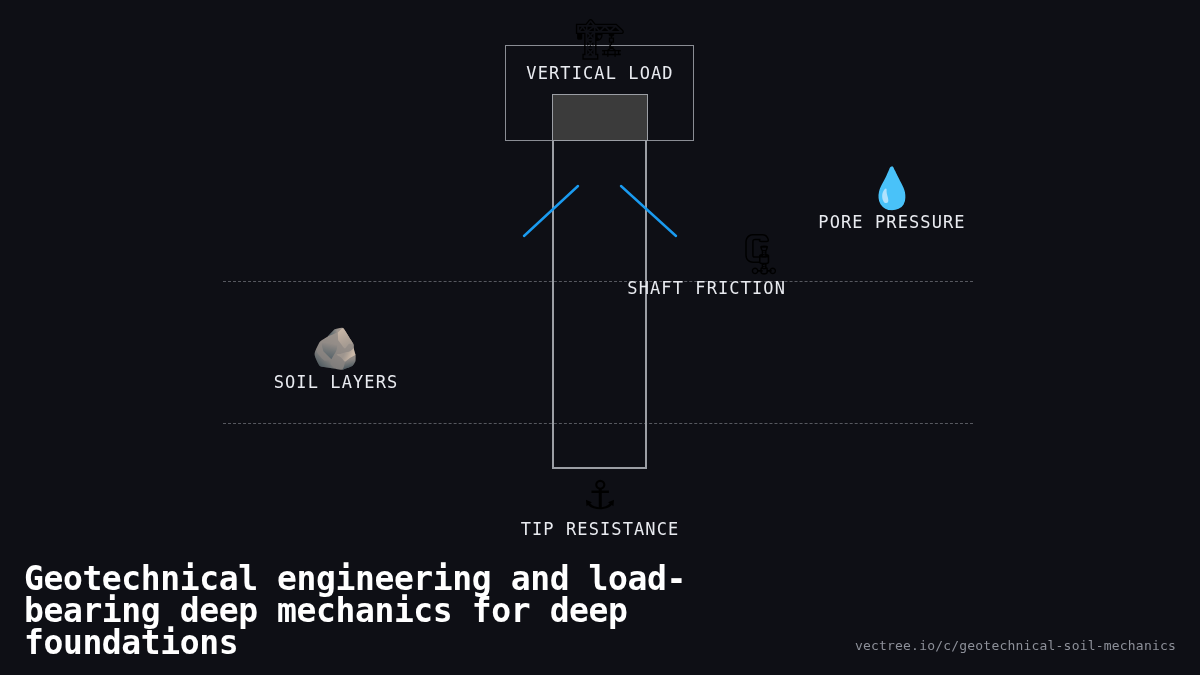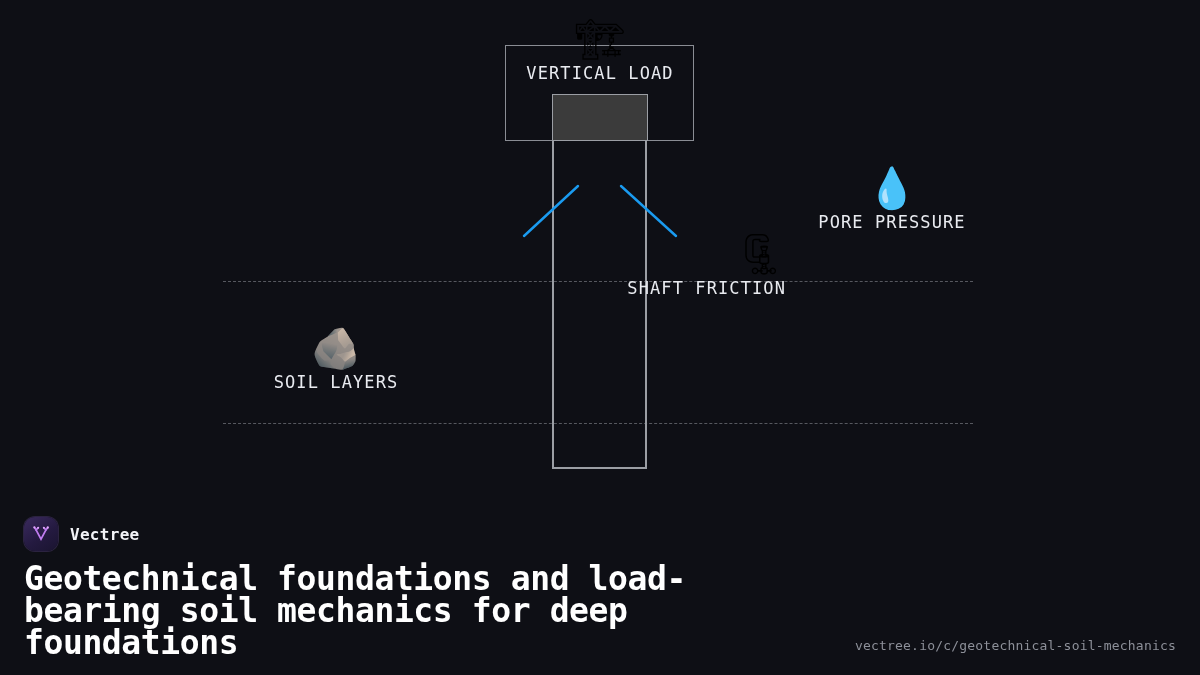--- a/index.html
+++ b/index.html
@@ -147,45 +147,29 @@
     <div class="node" style="left:660px; top:232px; width:126px;align-items:flex-end;">
       <span class="glyph">🗜</span>
       <span class="caption">SHAFT FRICTION</span>
     </div>
 
     <div class="node" style="left:276px; top:326px; width:120px;">
       <span class="glyph">🪨</span>
       <span class="caption">SOIL LAYERS</span>
     </div>
 
+    <div class="node" style="left:540px; top:473px; width:120px;">
+      <span class="glyph">⚓</span>
+      <span class="caption">TIP RESISTANCE</span>
+    </div>
 
   </div>
 
   <div id="footer">
 
-    <div id="brand">
-      <div id="brand-mark">
-        <svg width="22" height="22" viewBox="0 0 24 24" aria-hidden="true">
-          <g stroke="#c07cf0" stroke-width="1.9" fill="none" stroke-linecap="round">
-            <path d="M6.6 7.4 L12 17.6 L17.4 7.4"></path>
-            <path d="M6.6 7.4 L5.0 5.2"></path>
-            <path d="M6.6 7.4 L8.6 5.6"></path>
-            <path d="M17.4 7.4 L19.2 5.3"></path>
-            <path d="M17.4 7.4 L15.4 5.6"></path>
-          </g>
-          <g fill="#e2a6ff">
-            <circle cx="4.8" cy="4.8" r="1.25"></circle>
-            <circle cx="8.9" cy="5.2" r="1.1"></circle>
-            <circle cx="19.4" cy="4.9" r="1.25"></circle>
-            <circle cx="15.1" cy="5.2" r="1.1"></circle>
-          </g>
-        </svg>
-      </div>
-      <div id="brand-name">Vectree</div>
-    </div>
 
-    <div id="headline">Geotechnical foundations and load-bearing soil mechanics for deep foundations</div>
+    <div id="headline">Geotechnical engineering and load-bearing deep mechanics for deep foundations</div>
 
     <div id="url">vectree.io/c/geotechnical-soil-mechanics</div>
 
   </div>
 
 </div>
 
 </body></html>

